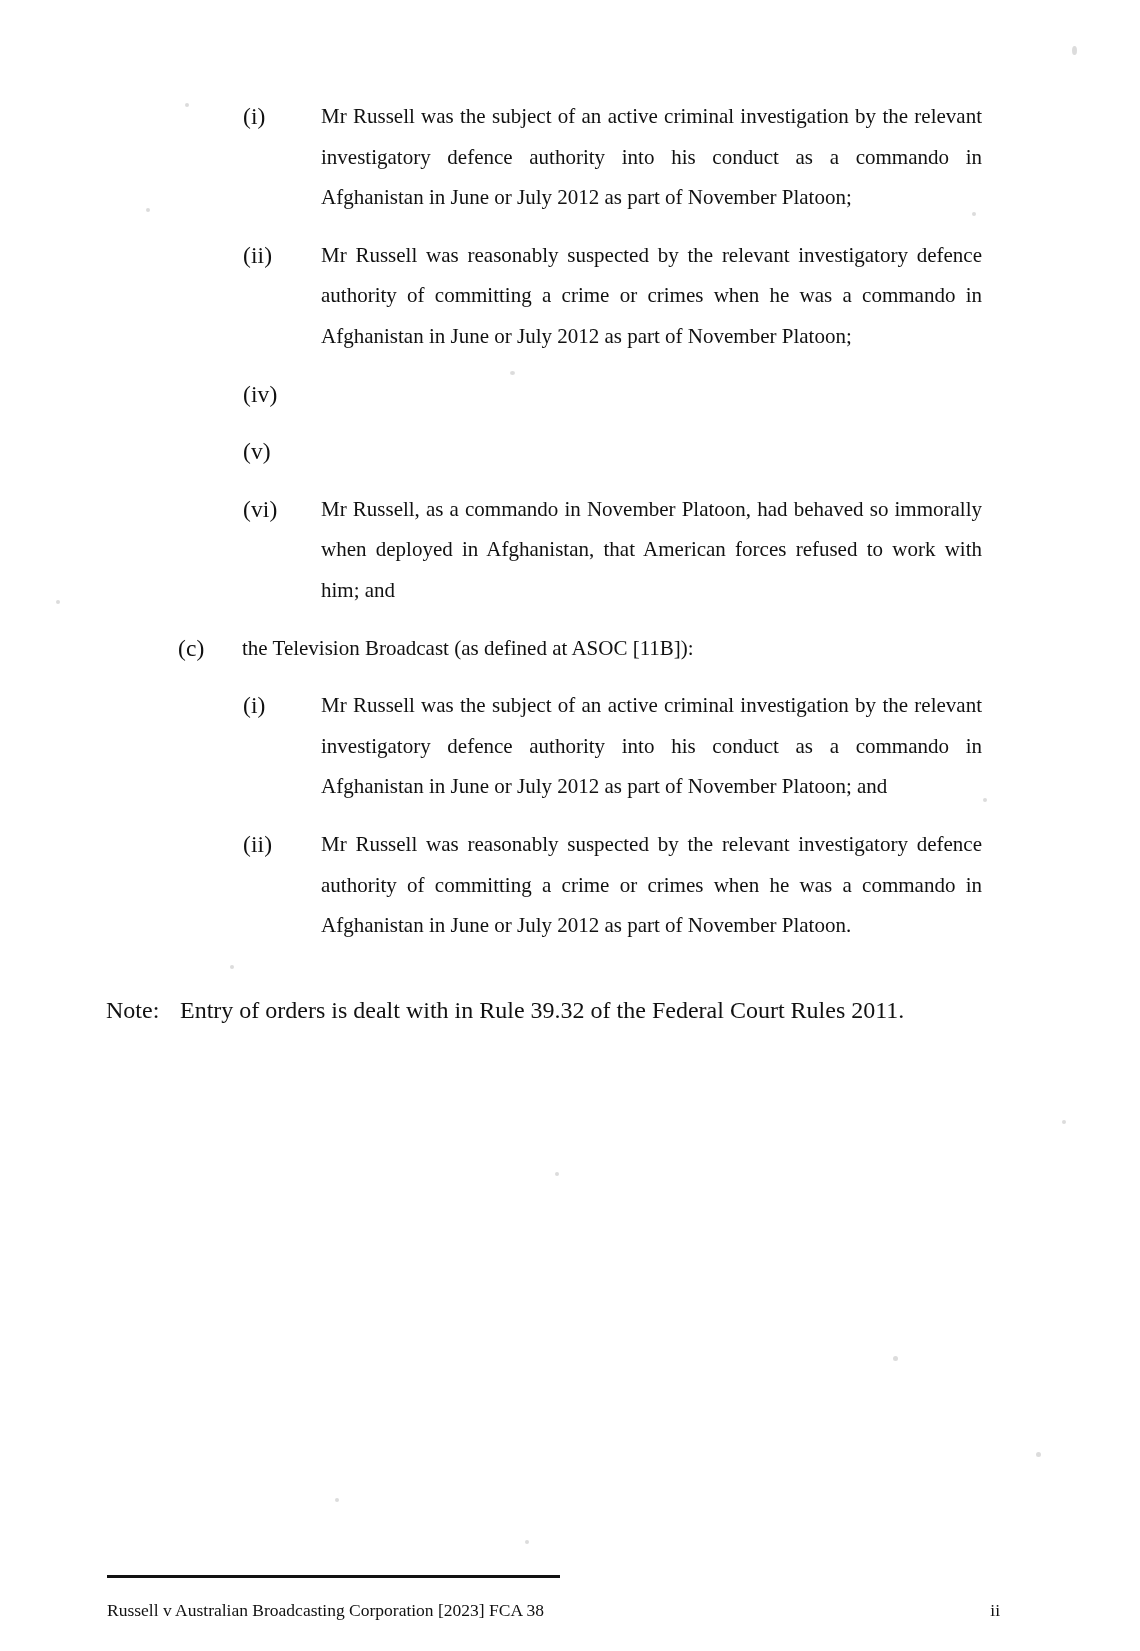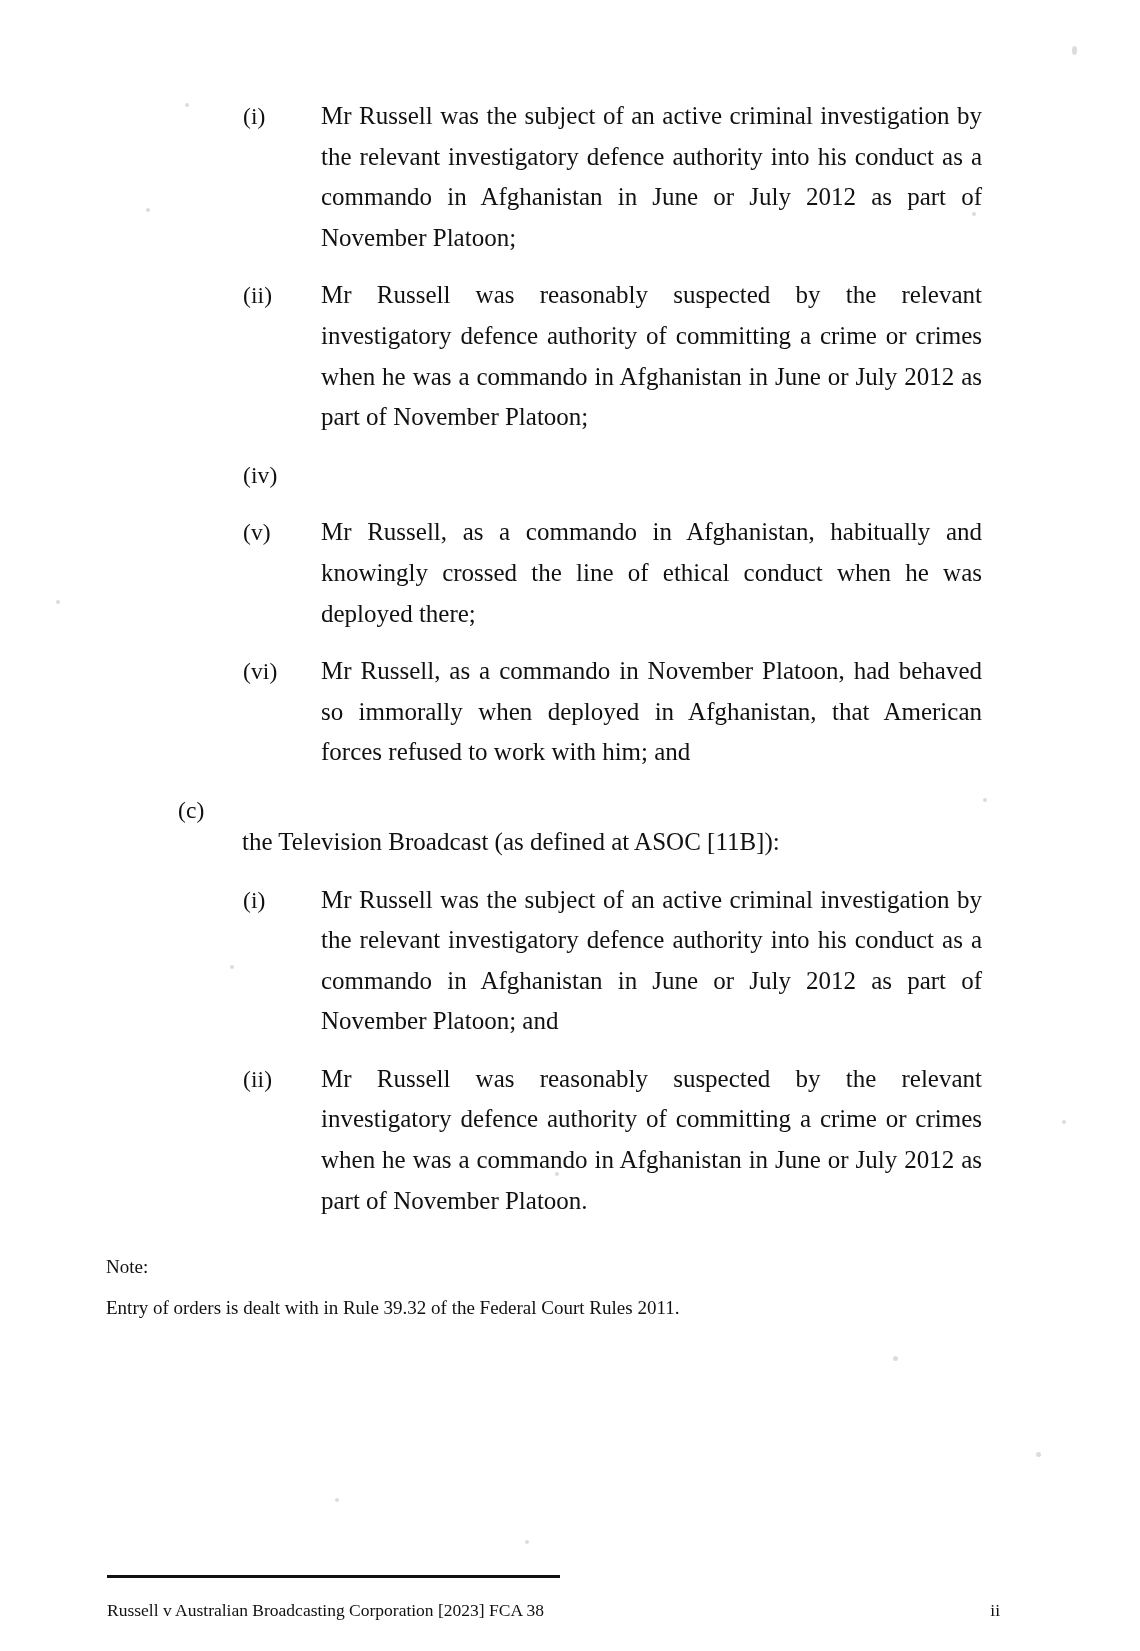--- a/index.html
+++ b/index.html
@@ -47,21 +47,21 @@
   }
   .item .marker {
     flex: 0 0 auto;
     text-align: left;
     font-size: 23.5px;
     line-height: 40.6px;
     letter-spacing: 0.1px;
   }
   .item .body {
     flex: 1 1 auto;
-    font-size: 25px;
+    font-size: 21px;
     line-height: 40.6px;
     text-align: justify;
     text-justify: inter-word;
     hyphens: none;
   }
 
   
   .lvl-roman .marker {
     width: 78px;
     margin-left: 243px;
@@ -70,36 +70,34 @@
     margin-right: 158px;
   }
 
   
   .lvl-letter .marker {
     width: 64px;
     margin-left: 178px;
   }
   .lvl-letter .body {
     margin-right: 158px;
-    margin-top: 32px;
   }
   .lvl-letter .body {
     text-align: left;
   }
 
   
   .note {
     display: flex;
     align-items: flex-start;
-    margin-top: 26px;
+    margin-top: 44px;
     margin-left: 106px;
     margin-right: 158px;
-    font-size: 19px;
+    font-size: 24px;
     line-height: 40.6px;
-    flex-direction: column;
   }
   .note .note-label {
     flex: 0 0 auto;
     width: 74px;
   }
   .note .note-body {
     flex: 1 1 auto;
   }
   .note-title {
   }
@@ -168,21 +166,20 @@
       <div class="body">Mr Russell was reasonably suspected by the relevant investigatory defence authority of committing a crime or crimes when he was a commando in Afghanistan in June or July 2012 as part of November Platoon;</div>
     </div>
 
 
     <div class="item lvl-roman">
       <div class="marker">(iv)</div>
     </div>
 
     <div class="item lvl-roman">
       <div class="marker">(v)</div>
-      <div class="body">Mr Russell, as a commando in Afghanistan, habitually and knowingly crossed the line of ethical conduct when he was deployed there;</div>
     </div>
 
     <div class="item lvl-roman">
       <div class="marker">(vi)</div>
       <div class="body">Mr Russell, as a commando in November Platoon, had behaved so immorally when deployed in Afghanistan, that American forces refused to work with him; and</div>
     </div>
 
     <div class="item lvl-letter">
       <div class="marker">(c)</div>
       <div class="body">the Television Broadcast (as defined at ASOC [11B]):</div>

